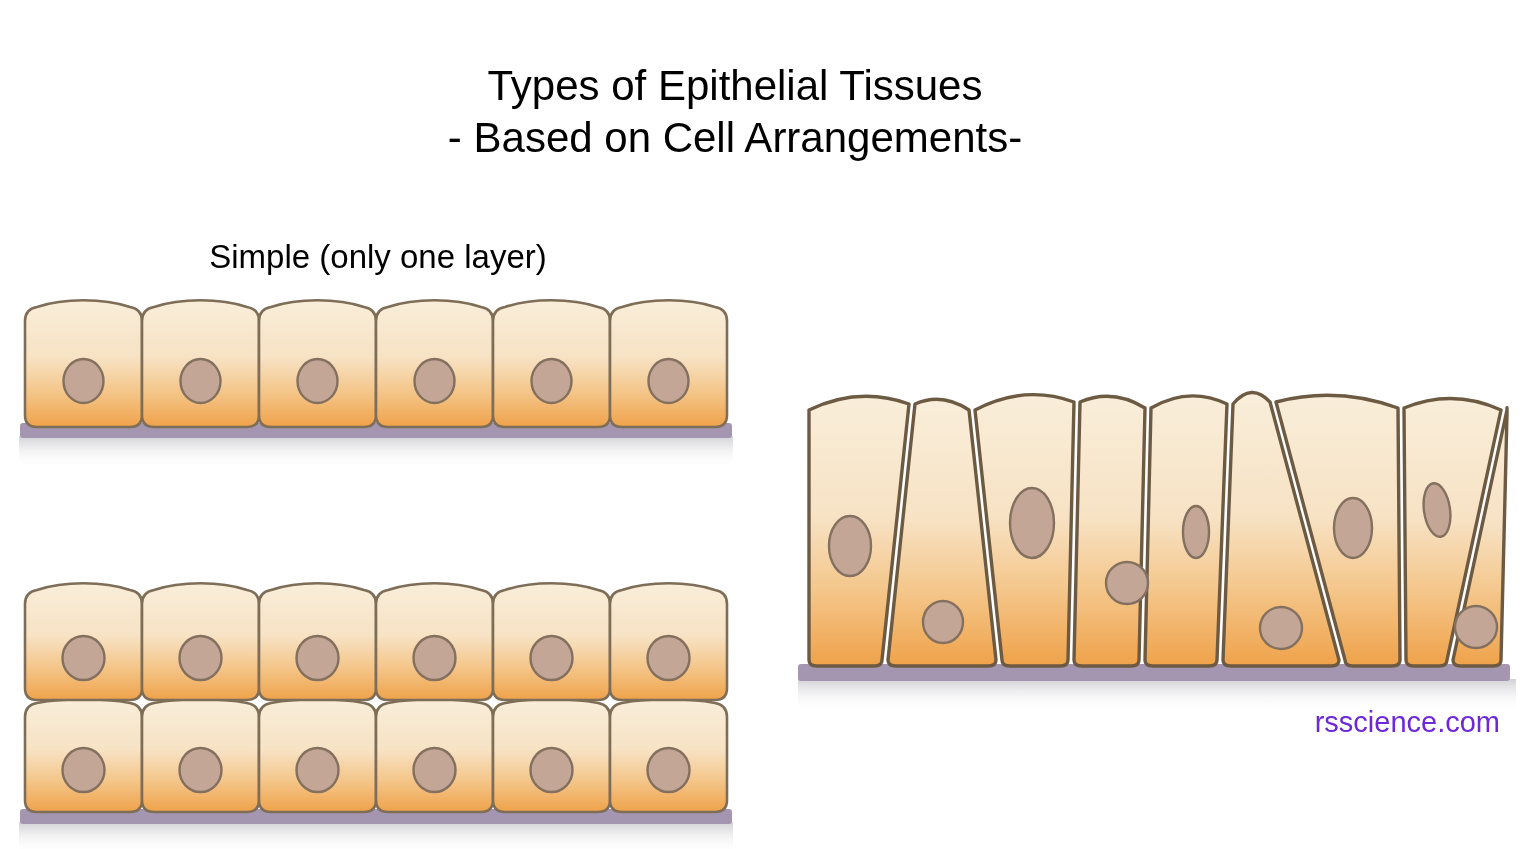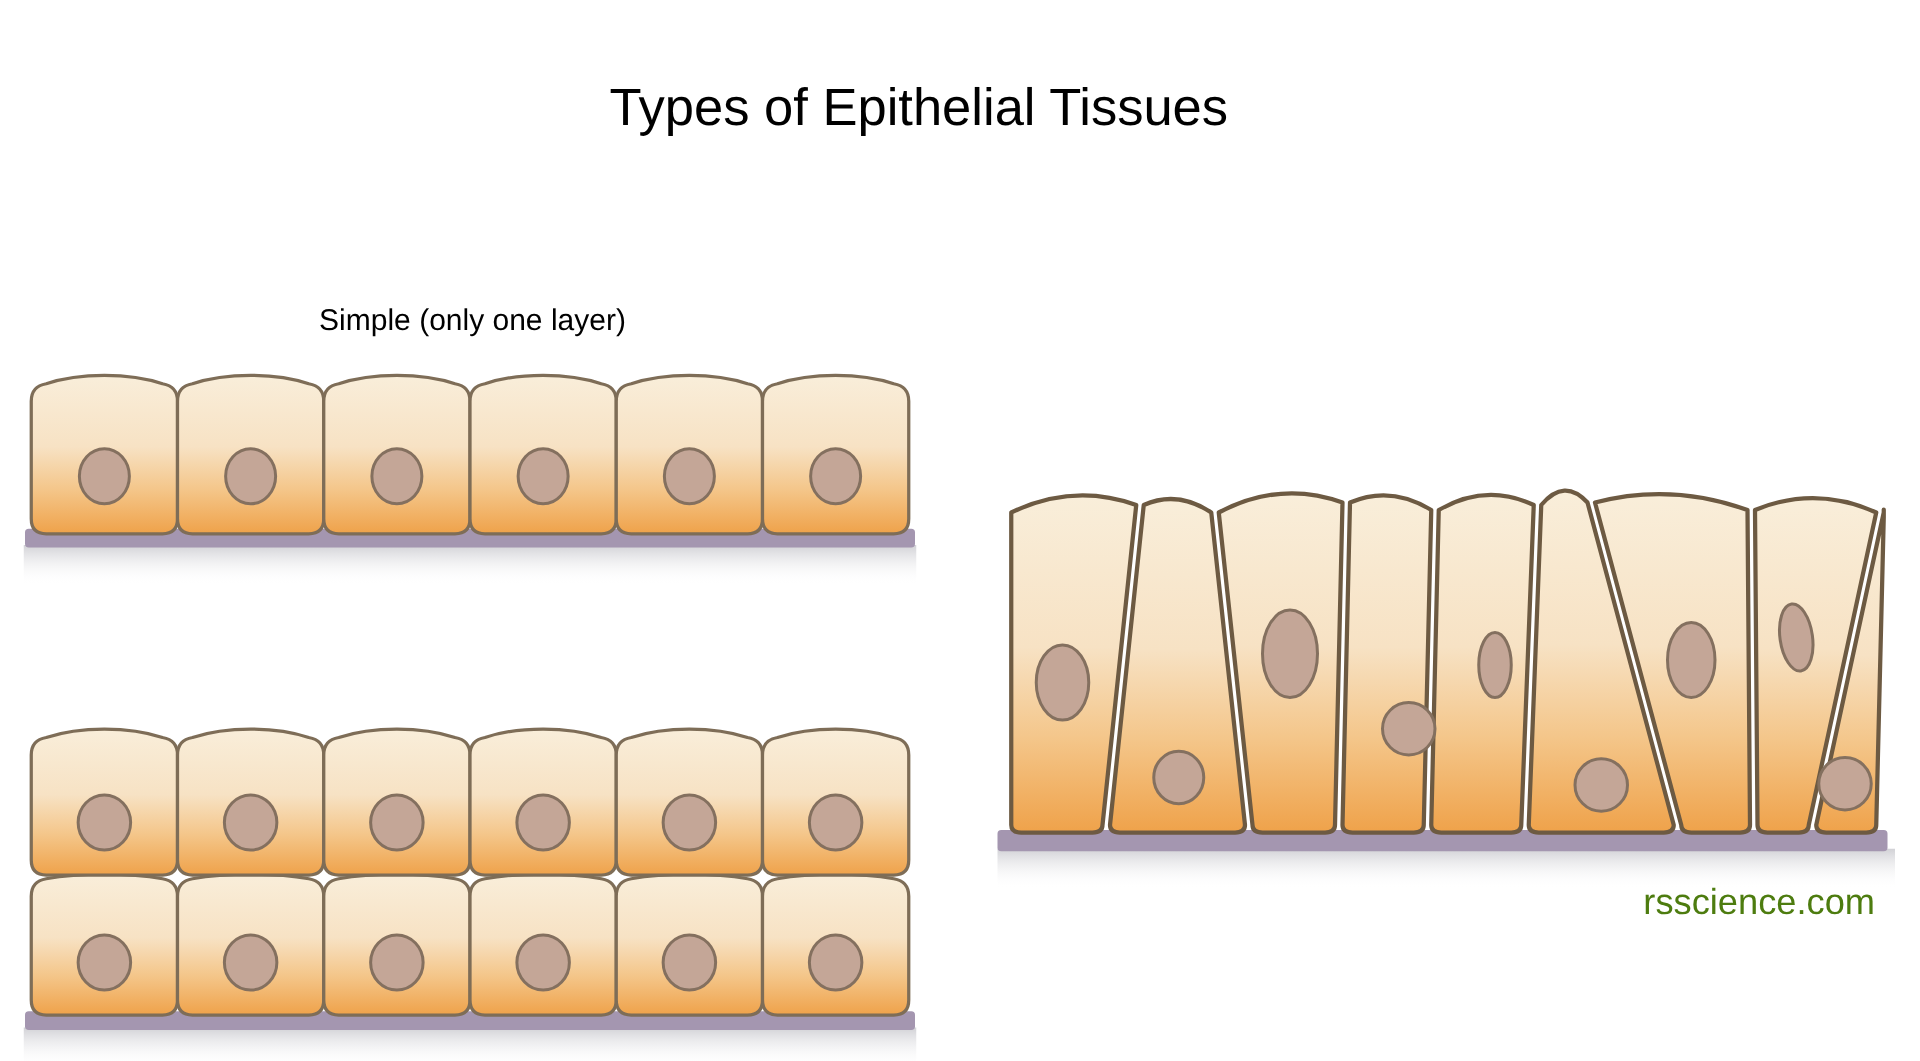--- a/index.html
+++ b/index.html
@@ -1,26 +1,26 @@
 <!DOCTYPE html>
 <html><head>
 <meta charset="utf-8">
 <style>
   html,body{margin:0;padding:0;background:#fff;}
   #root{position:relative;width:1536px;height:849px;background:#ffffff;
         font-family:"Liberation Sans",sans-serif;overflow:hidden;color:#000;margin-top:46px;}
   #tissue-svg{position:absolute;left:0;top:0;width:1536px;height:849px;}
   .title{position:absolute;top:14px;left:735px;transform:translateX(-50%);
          text-align:center;font-size:42px;line-height:52px;white-space:nowrap;}
-  .section-label{position:absolute;transform:translateX(-50%);font-size:24px;
+  .section-label{position:absolute;transform:translateX(-50%);font-size:33px;
          line-height:42px;text-align:right;white-space:pre-line;}
   #label-simple{left:378px;top:190px;}
   #label-stratified{left:364px;top:470px;}
   #label-pseudo{left:1160px;top:190px;}
-  .watermark{position:absolute;right:36px;top:660px;font-size:29px;color:#4d7c0f;}
+  .watermark{position:absolute;right:36px;top:660px;font-size:29px;color:#6d28d9;}
 </style>
 </head>
 <body>
 
 <div id="root">
 
   <svg id="tissue-svg" viewBox="0 0 1536 849" xmlns="http://www.w3.org/2000/svg">
       <defs>
         <linearGradient id="cellGrad" x1="0" y1="0" x2="0" y2="1">
           <stop offset="0" stop-color="#f9eeda"></stop>
@@ -213,20 +213,21 @@
         <ellipse cx="1196" cy="486" rx="13" ry="26" fill="#c4a697" stroke="#84705f" stroke-width="2.4"></ellipse>
         <ellipse cx="1281" cy="582" rx="21" ry="21" fill="#c4a697" stroke="#84705f" stroke-width="2.4"></ellipse>
         <ellipse cx="1353" cy="482" rx="19" ry="30" fill="#c4a697" stroke="#84705f" stroke-width="2.4"></ellipse>
         <ellipse cx="1437" cy="464" rx="13" ry="27" fill="#c4a697" stroke="#84705f" stroke-width="2.4" transform="rotate(-8 1437 464)"></ellipse>
         <ellipse cx="1476" cy="581" rx="21" ry="21" fill="#c4a697" stroke="#84705f" stroke-width="2.4"></ellipse>
       </g>
     </svg>
 
   <div class="title">
     <div>Types of Epithelial Tissues</div>
+    <div>- Based on Cell Arrangements-</div>
   </div>
 
   <div id="label-simple" class="section-label">Simple (only one layer)</div>
 
 
 
   <div class="watermark">rsscience.com</div>
 </div>
 
 </body></html>

